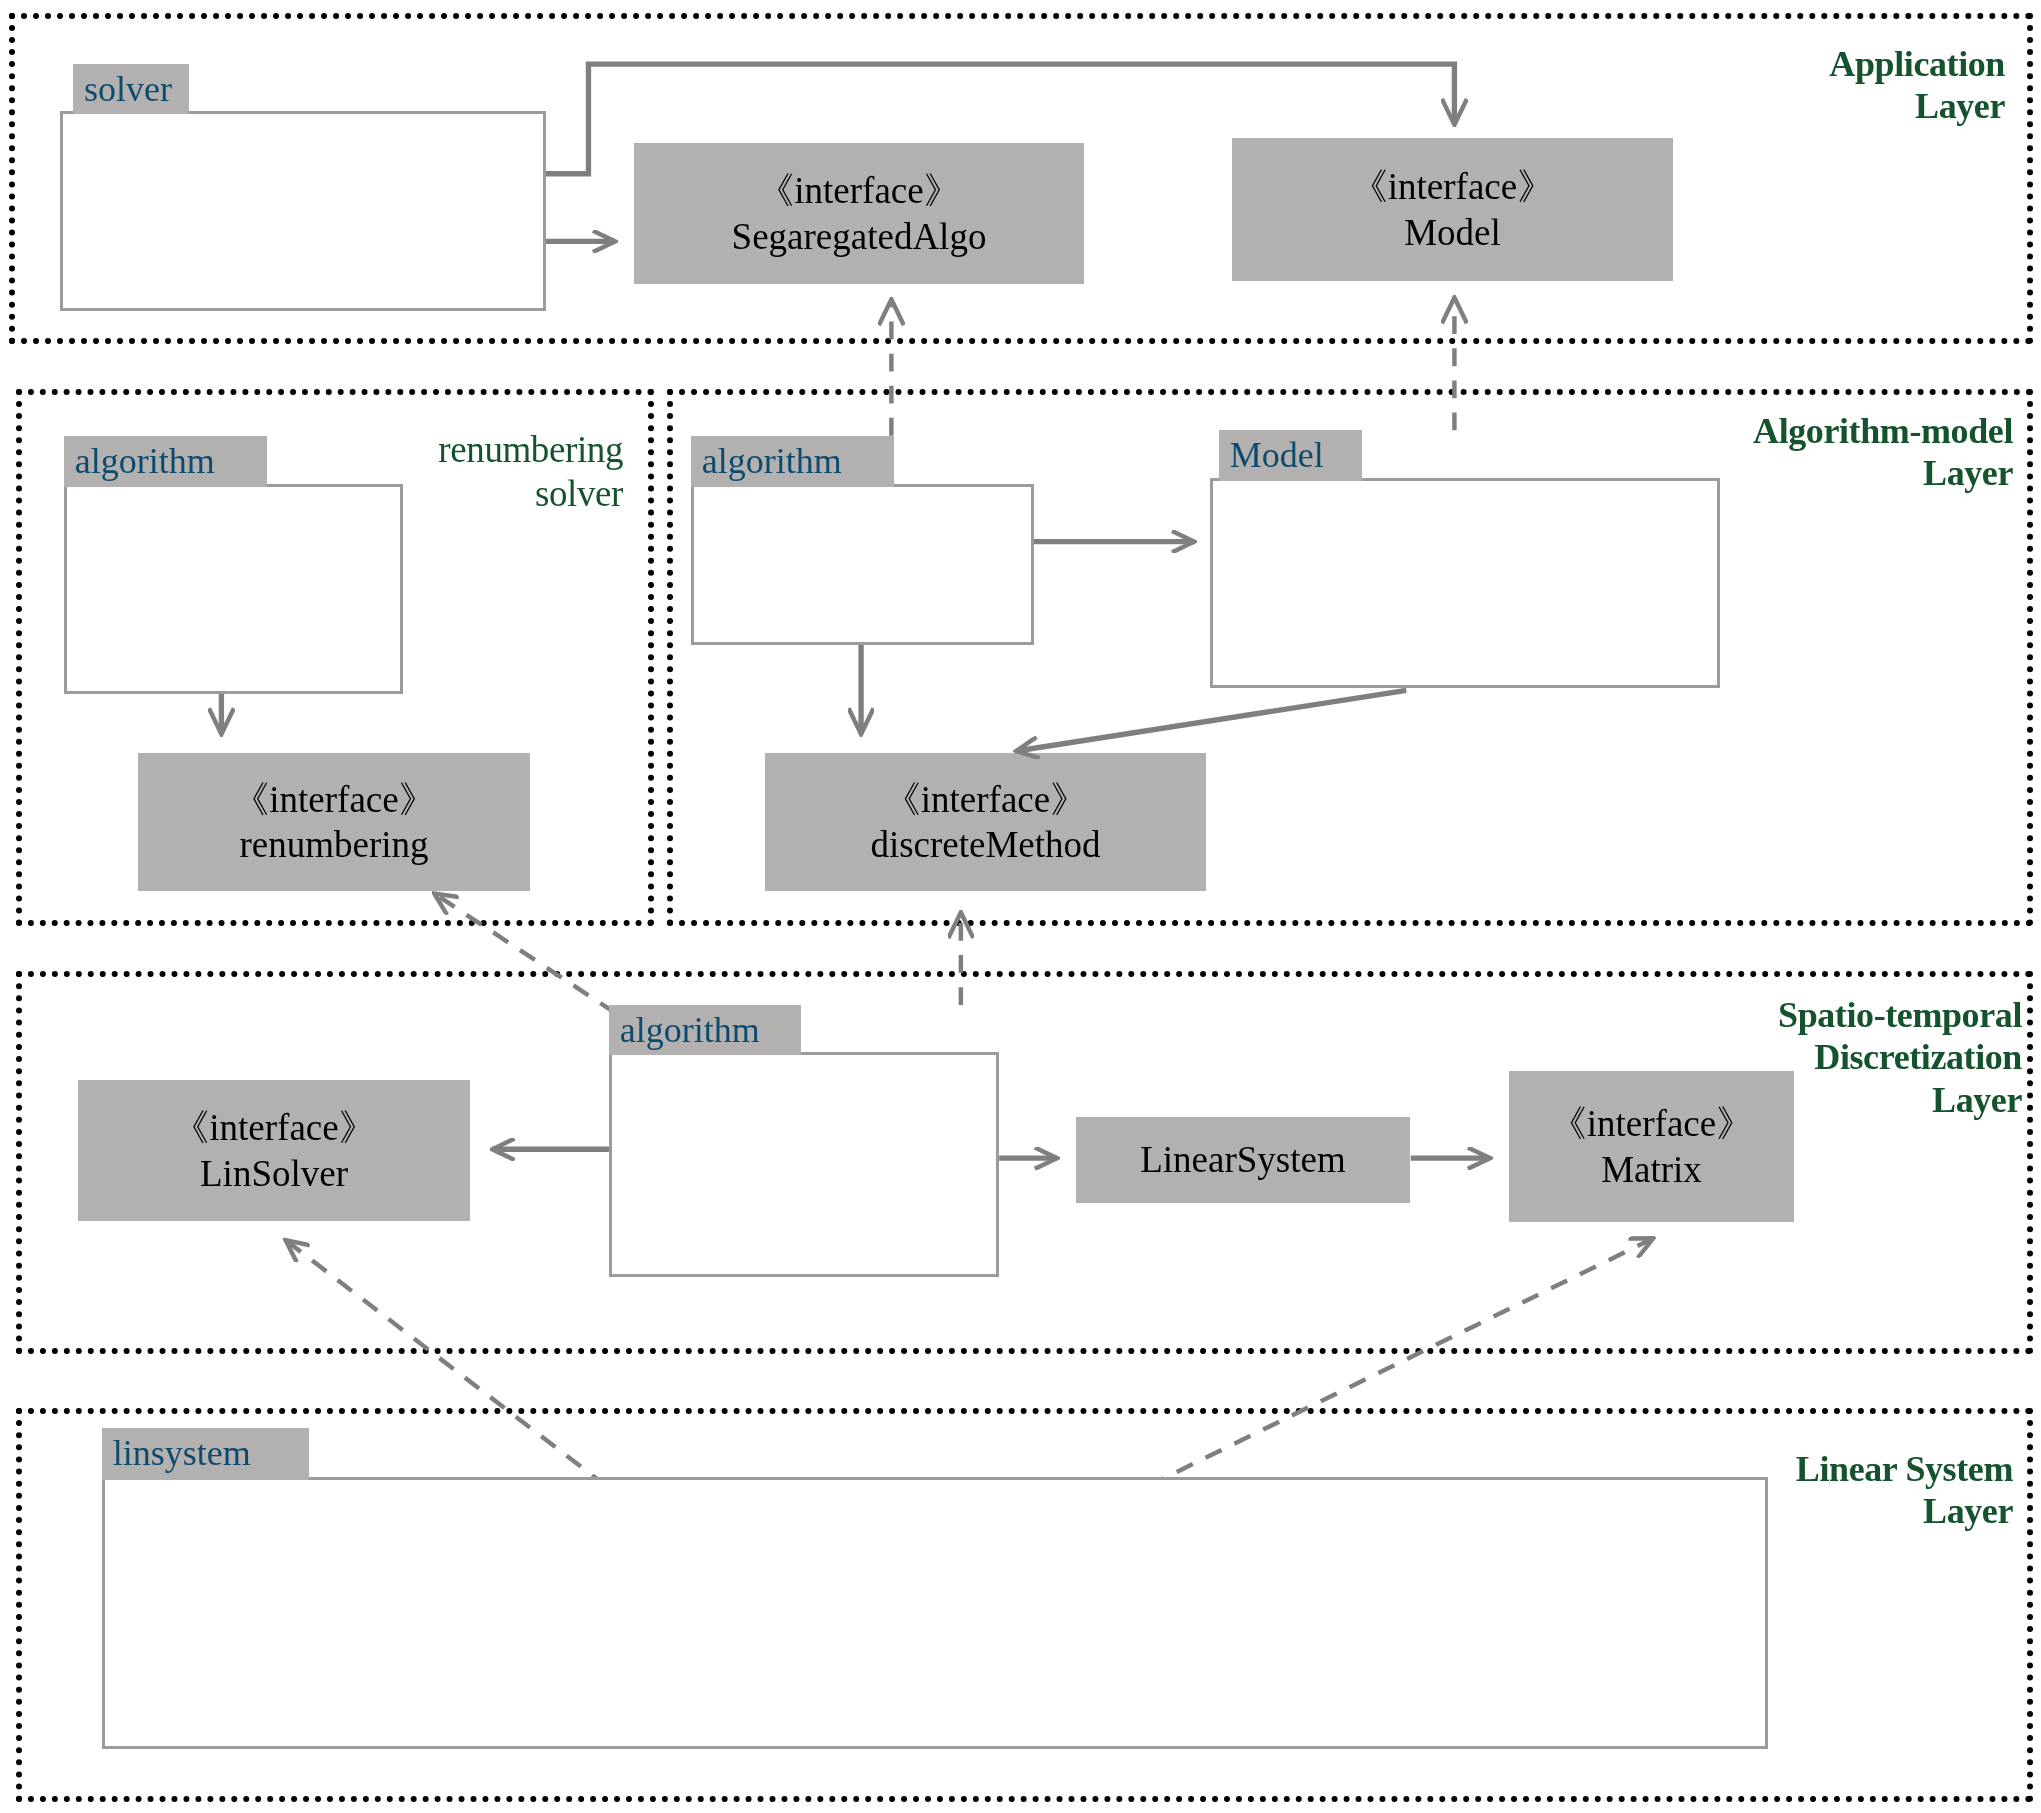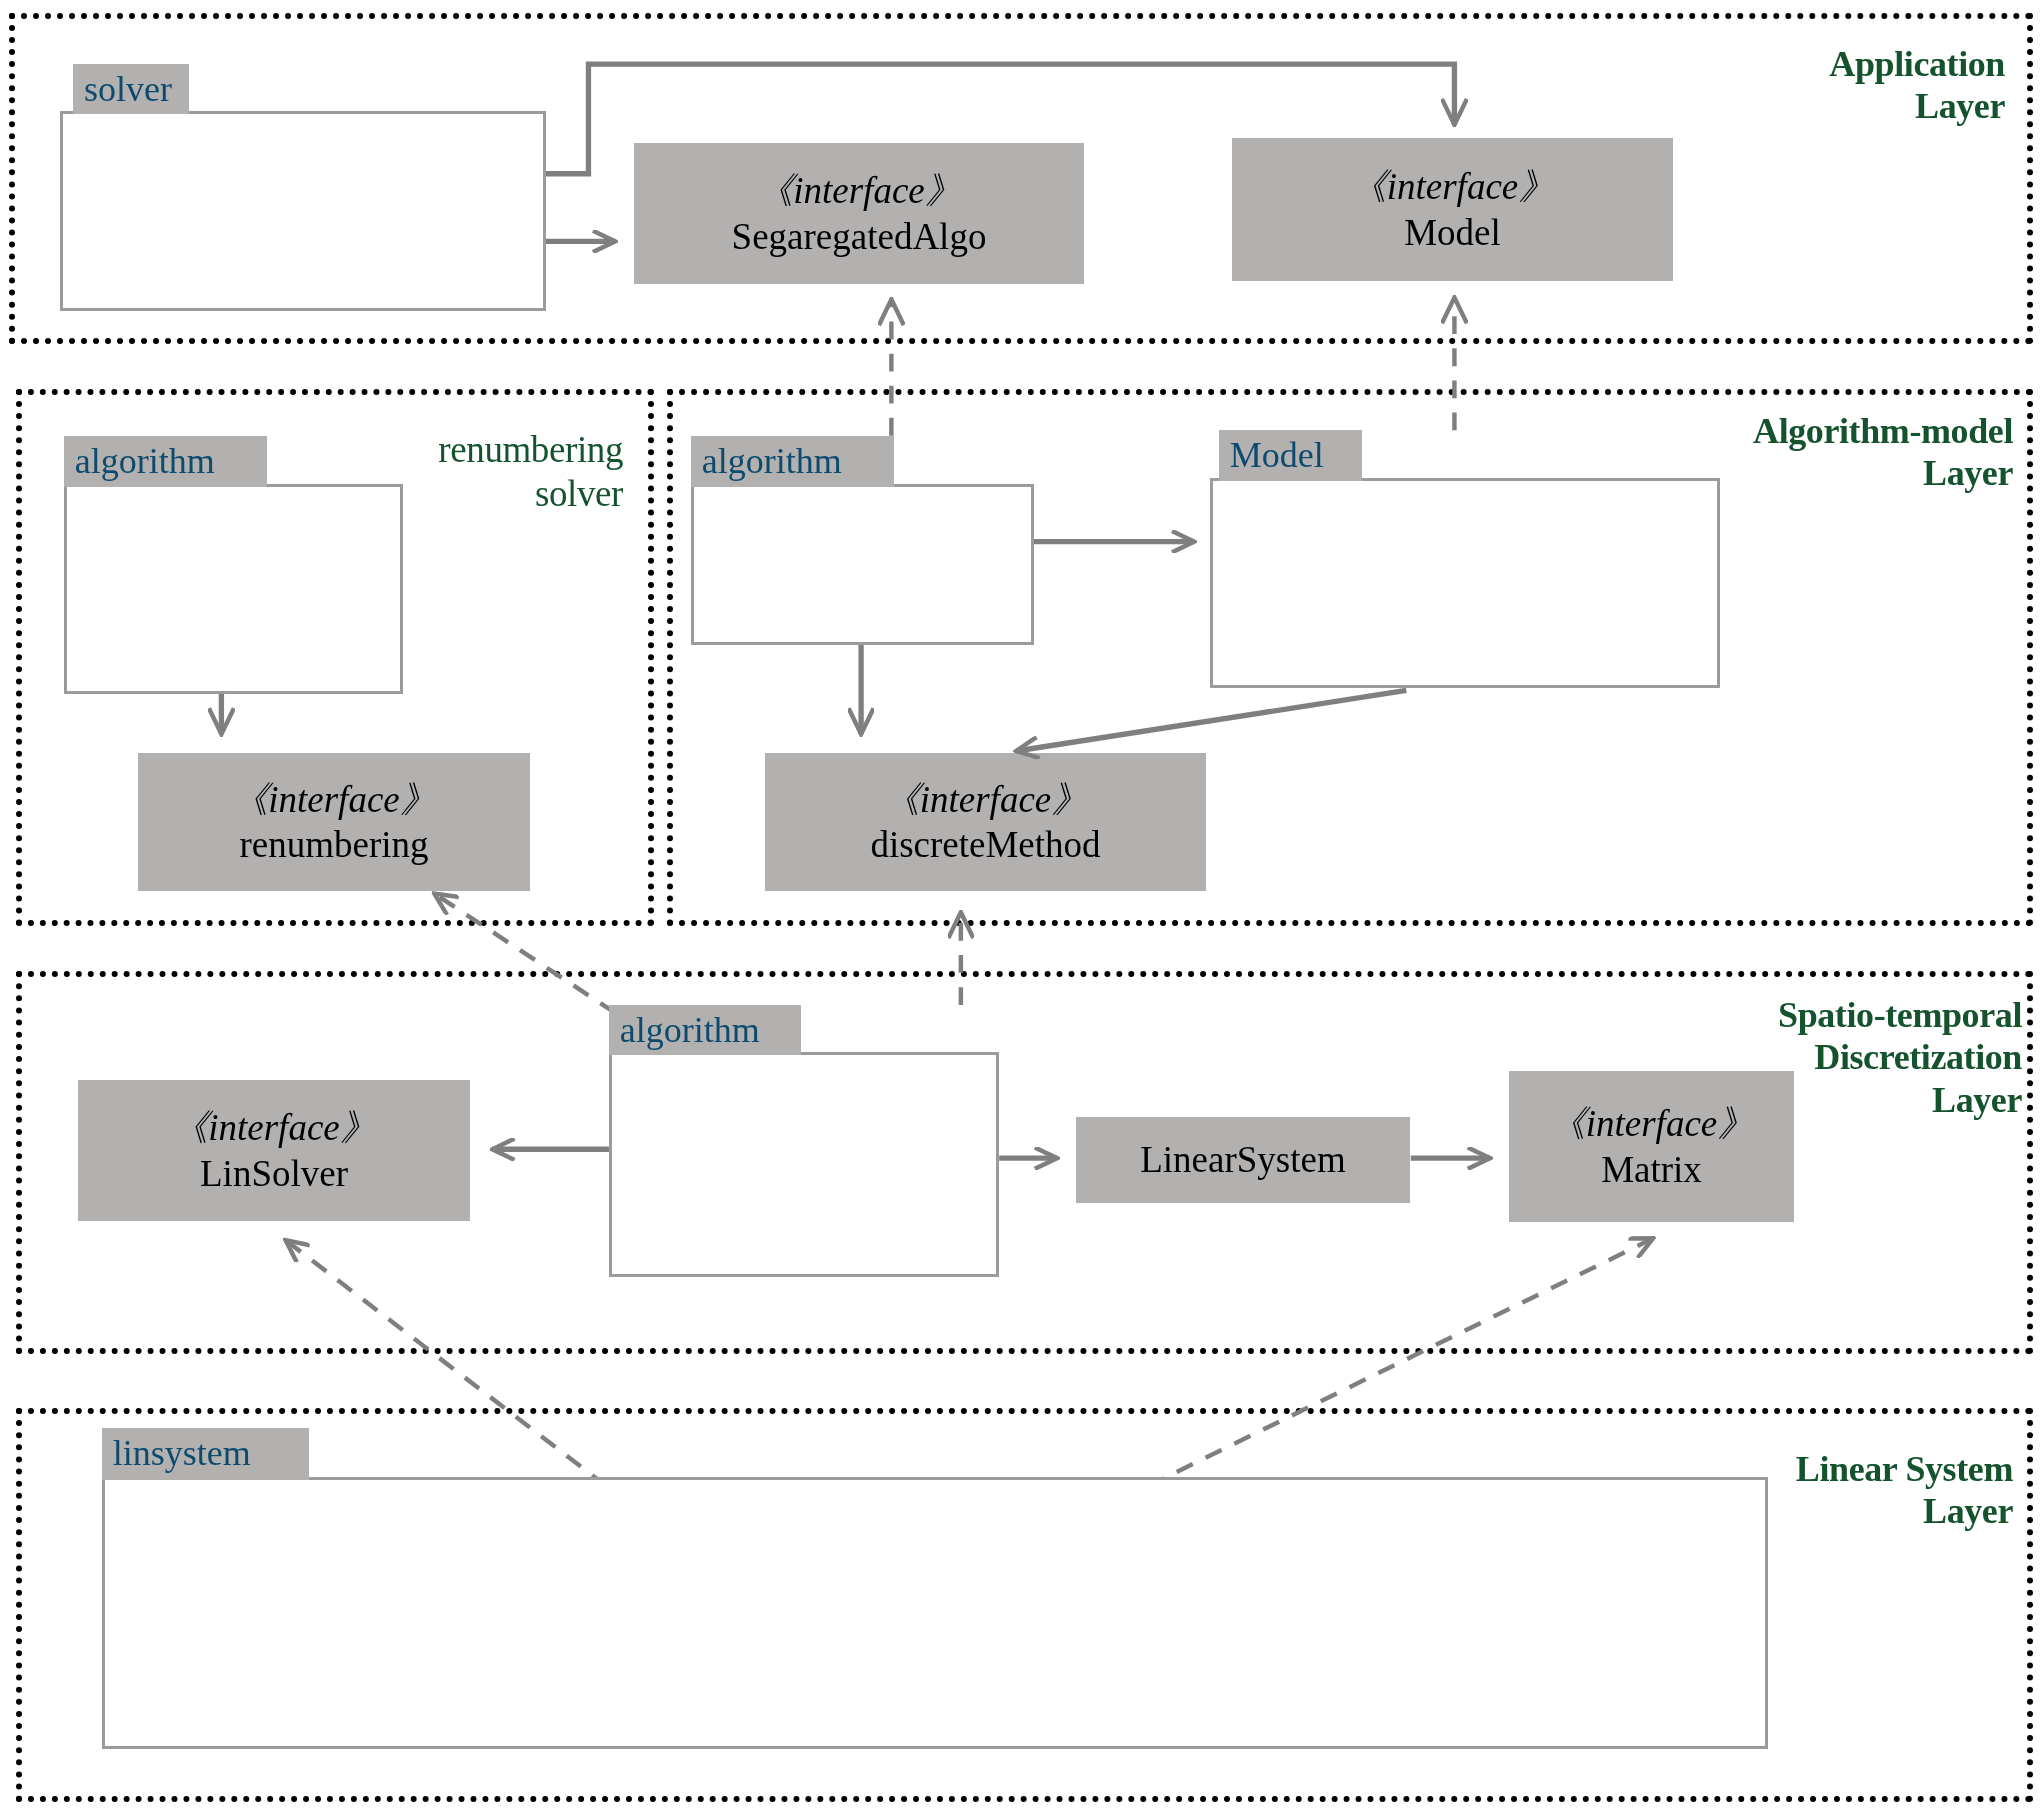--- a/index.html
+++ b/index.html
@@ -32,21 +32,21 @@
     font-family:"Liberation Serif", serif;
   }
   .pkg-list{position:absolute;left:21.4px;top:12.5px;}
 
   
   .gbox{
     position:absolute;background:#b3b0b0;color:#000;box-sizing:border-box;
     display:flex;flex-direction:column;align-items:center;justify-content:center;
     font-family:"Liberation Serif", serif;font-size:37px;line-height:1.22;text-align:center;
   }
-  .gbox .stereo{display:block;font-style:italic;}
+  .gbox .stereo{display:block;}
   .gbox .nm{display:block;}
 
   
   .gbox.single{justify-content:center;}
   svg.ov{position:absolute;left:0;top:0;width:2042px;height:1813px;overflow:visible;pointer-events:none;}
 </style>
 </head>
 <body>
 
 <div id="canvas">

